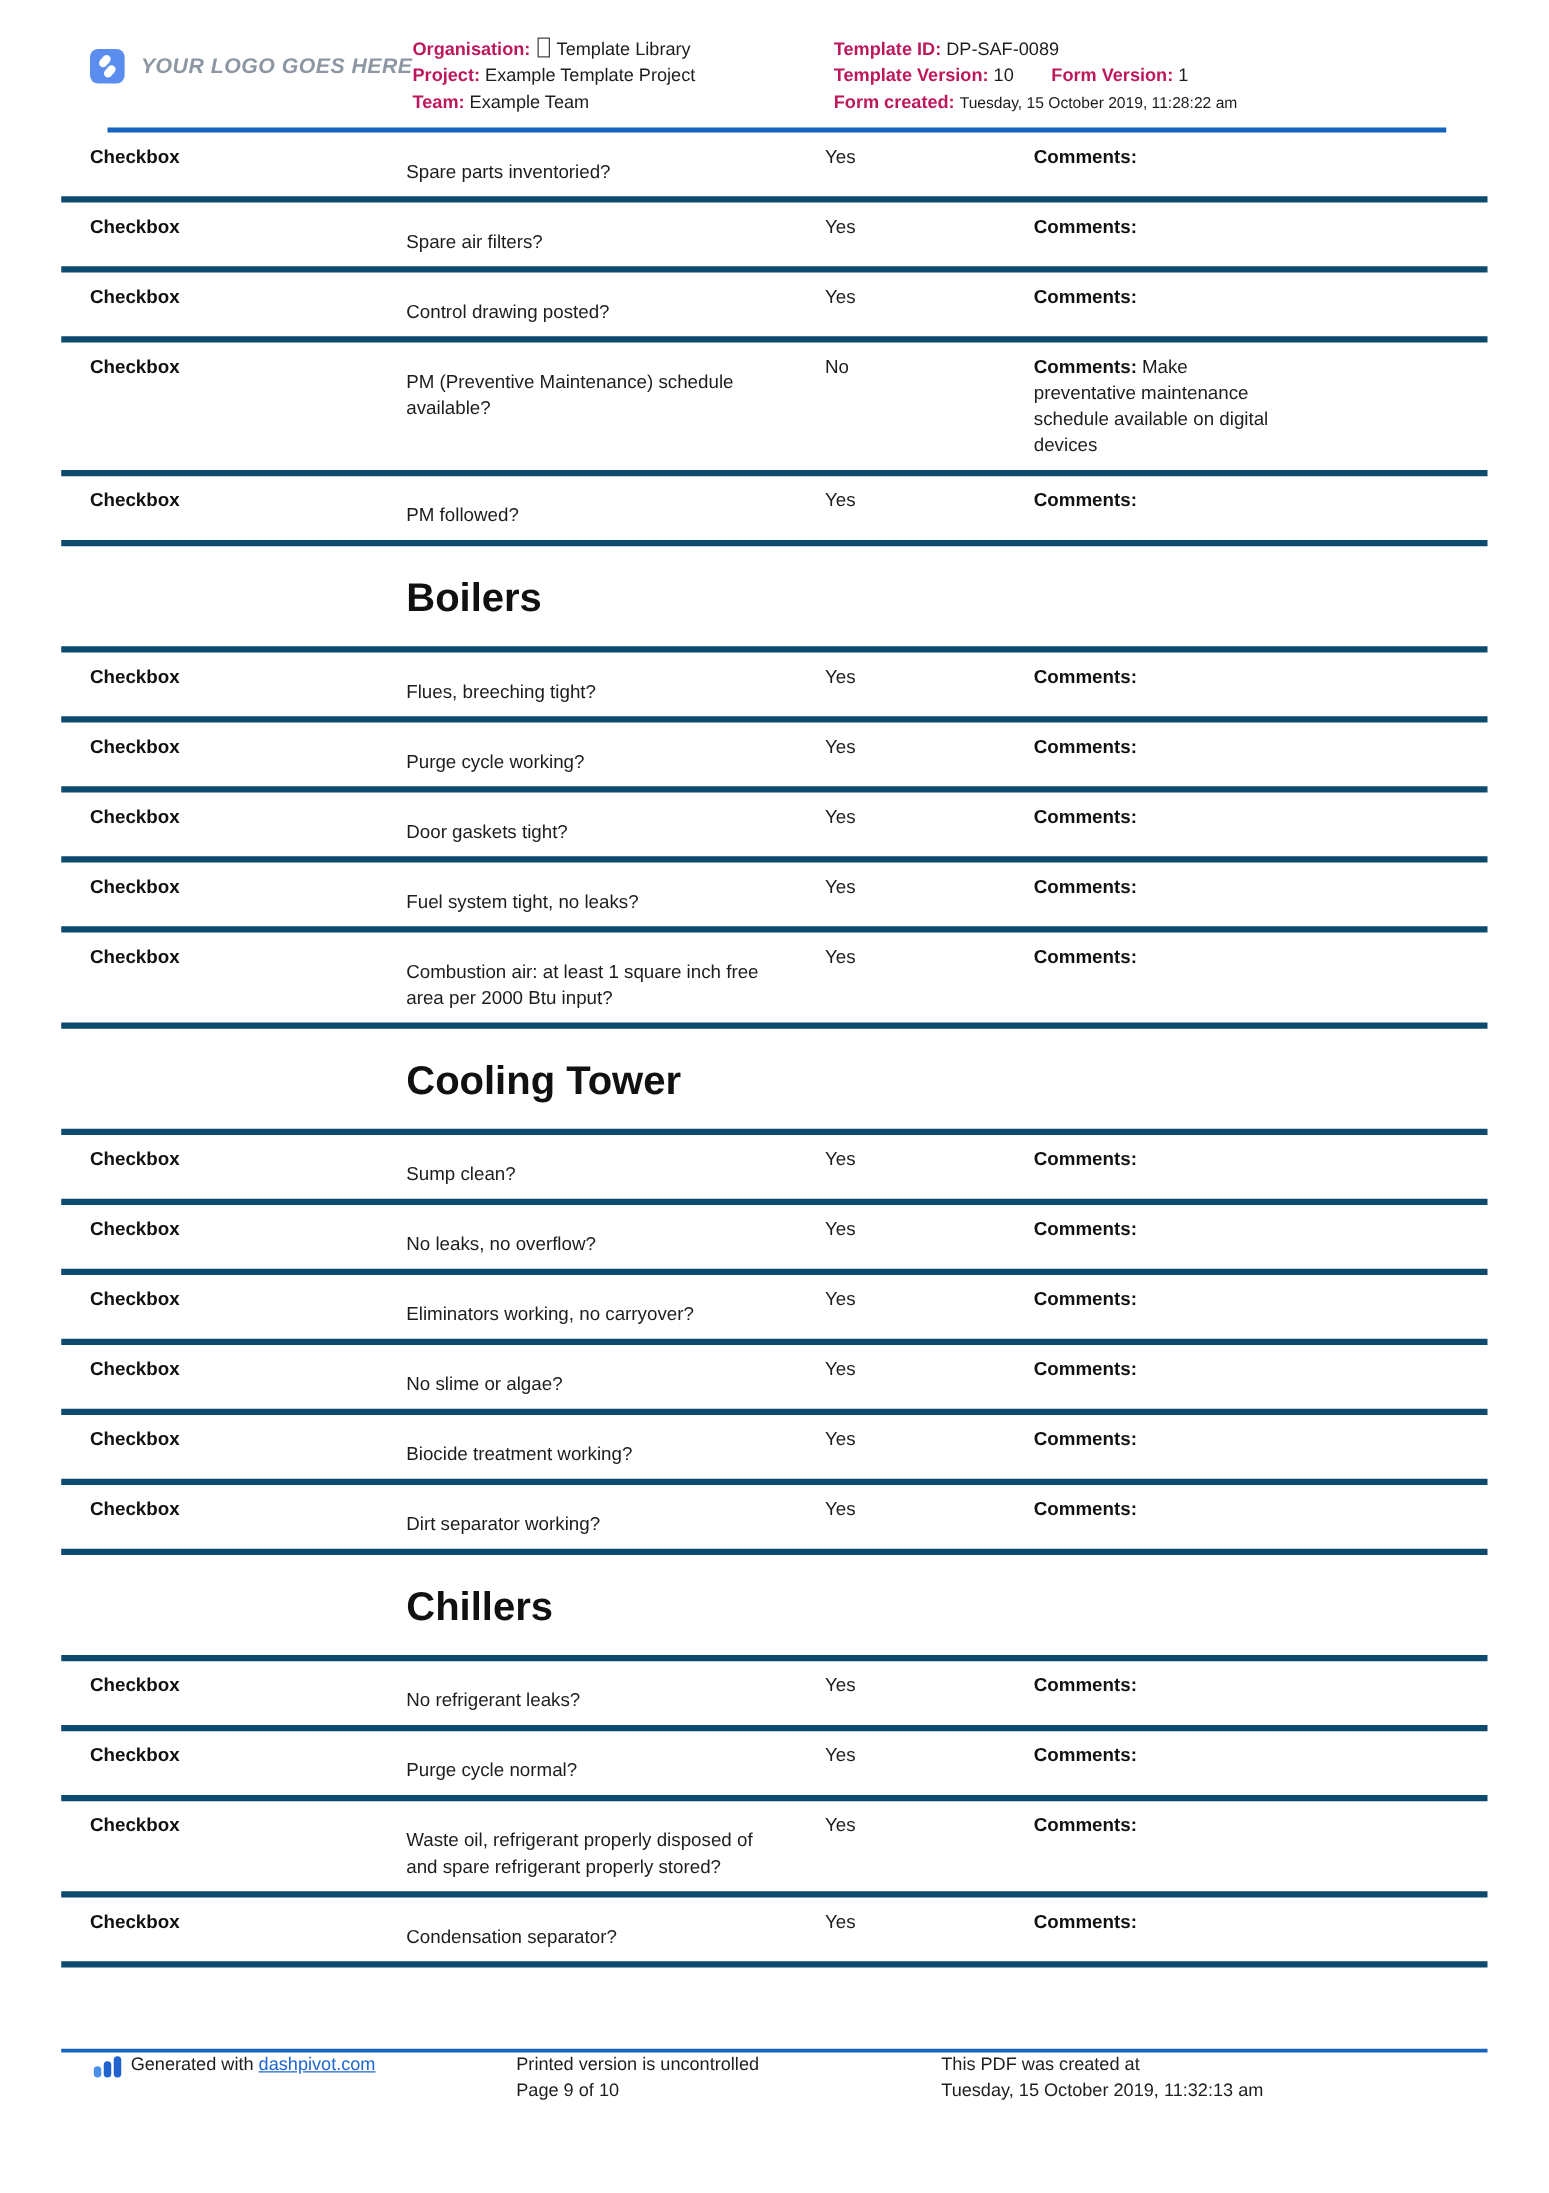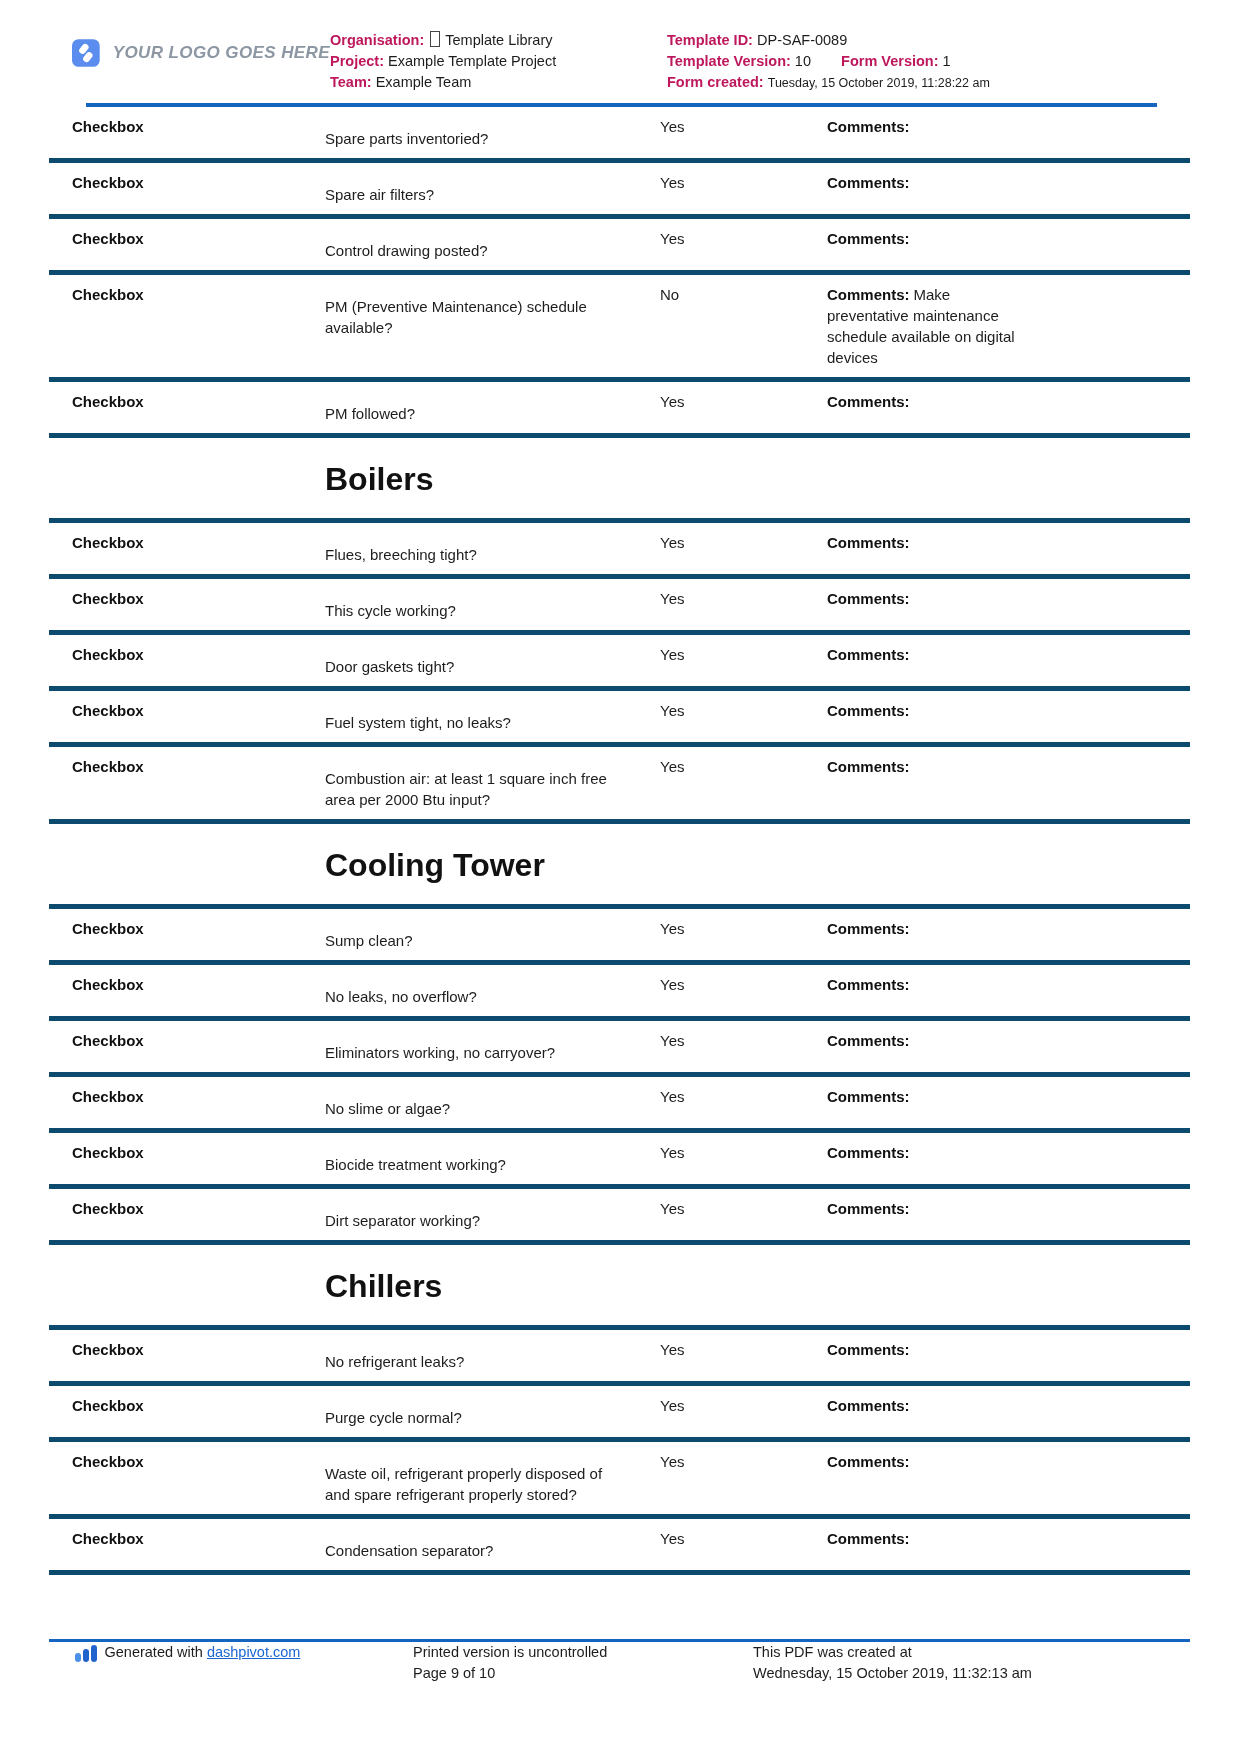--- a/index.html
+++ b/index.html
@@ -143,21 +143,21 @@
         <div class="c1">Checkbox</div>
         <div class="c2">
           <span>Flues, breeching tight?</span>
         </div>
         <div class="c3">Yes</div>
         <div class="c4"><b>Comments:</b><span></span></div>
       </div>
       <div class="row">
         <div class="c1">Checkbox</div>
         <div class="c2">
-          <span>This cycle working?</span>
+          <span>Purge cycle working?</span>
         </div>
         <div class="c3">Yes</div>
         <div class="c4"><b>Comments:</b><span></span></div>
       </div>
       <div class="row">
         <div class="c1">Checkbox</div>
         <div class="c2">
           <span>Door gaskets tight?</span>
         </div>
         <div class="c3">Yes</div>
@@ -278,17 +278,17 @@
           </span>
         <span>
           <span>Generated with </span><a class="f-link">dashpivot.com</a>
         </span>
       </div>
       <div>
         <div>Printed version is uncontrolled</div>
         <div>Page 9 of 10</div>
       </div>
       <div class="f-right">This PDF was created at
-Wednesday, 15 October 2019, 11:32:13 am</div>
+Tuesday, 15 October 2019, 11:32:13 am</div>
     </div>
   </div>
 
 </div>
 
 </body></html>

